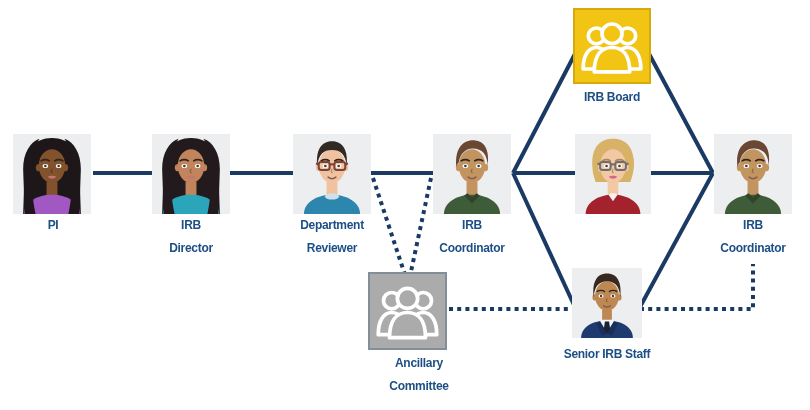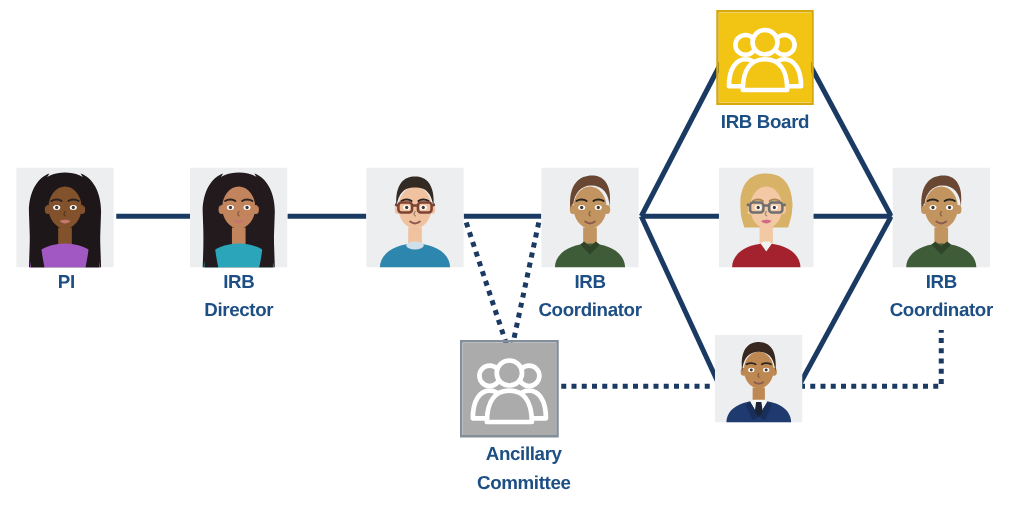--- a/index.html
+++ b/index.html
@@ -15,21 +15,21 @@
   .abg{fill:#edeeef;}
   .brow{fill:none;stroke:#2b2420;stroke-width:2;stroke-linecap:round;}
   .eyew{fill:#ffffff;}
   .iris{fill:#413a33;}
   .nose{fill:none;stroke:rgba(0,0,0,.28);stroke-width:1.6;stroke-linecap:round;}
   .lips{fill:#c4766f;}
   .mouthline{fill:none;stroke:#8c5a50;stroke-width:2;stroke-linecap:round;}
   .glasses{fill:none;stroke-width:2.6;}
   .grp{stroke:#ffffff;stroke-width:5;stroke-linejoin:round;}
   .nlabel{position:absolute;width:150px;text-align:center;
-          font-weight:700;font-size:15px;line-height:23px;letter-spacing:-0.3px;
+          font-weight:700;font-size:12px;line-height:23px;letter-spacing:-0.3px;
           color:#1d4f85;white-space:pre-line;}
 </style>
 </head>
 <body>
 
 <div class="canvas">
   <svg id="edges" xmlns="http://www.w3.org/2000/svg">
       <polyline points="93,173 152,173" class="edge solid" stroke="#1a3a63"></polyline>
       <polyline points="230,173 293,173" class="edge solid" stroke="#1a3a63"></polyline>
       <polyline points="371,173 433,173" class="edge solid" stroke="#1a3a63"></polyline>
@@ -113,20 +113,22 @@
         <rect x="33" y="35" width="14" height="10" rx="3"></rect>
           <rect x="53" y="35" width="14" height="10" rx="3"></rect>
         <path d="M47,38 L53,38"></path>
           <path d="M33,38 L29.5,37"></path>
           <path d="M67,38 L70.5,37"></path>
       </g>
       <path class="nose" d="M50,44 C48.7,46.5 48.7,47.6 50.3,48.2"></path>
       <path class="mouthline" d="M45,54 C48,56.3 52,56.3 55,54"></path>
     </svg>
   </div>
+  <div class="nlabel" style="left:257px;top:214px">Department
+Reviewer</div>
 
   <div class="node avatar" style="left:433px;top:134px">
     <svg viewBox="0 0 100 100" preserveAspectRatio="none">
       <rect class="abg" width="100" height="100"></rect>
       <rect x="43" y="60" width="14" height="18" fill="#c2945f"></rect>
       <path d="M14,100 C14,86 30,76 50,76 C70,76 86,86 86,100 Z" fill="#3f5c38"></path>
       <path d="M40,77 L50,87 L60,77 L56,74 L50,79 L44,74 Z" fill="#2f4429"></path>
       <ellipse cx="32.5" cy="42" rx="3.2" ry="4.5" fill="#c2945f"></ellipse>
       <ellipse cx="67.5" cy="42" rx="3.2" ry="4.5" fill="#c2945f"></ellipse>
       <ellipse cx="50" cy="40" rx="17" ry="21" fill="#c2945f"></ellipse>
@@ -244,13 +246,14 @@
       <path class="brow" d="M36,33.5 C39,31.5 44,31.5 46.5,33.5"></path>
         <path class="brow" d="M53.5,33.5 C56,31.5 61,31.5 64,33.5"></path>
       <ellipse class="eyew" cx="41.5" cy="40" rx="3.6" ry="2.5"></ellipse>
         <circle class="iris" cx="41.5" cy="40" r="1.7" fill="#4a5a3a"></circle>
       <ellipse class="eyew" cx="58.5" cy="40" rx="3.6" ry="2.5"></ellipse>
         <circle class="iris" cx="58.5" cy="40" r="1.7" fill="#4a5a3a"></circle>
       <path class="nose" d="M50,44 C48.7,46.5 48.7,47.6 50.3,48.2"></path>
       <path class="mouthline" d="M45,54 C48,56 52,56 55,54"></path>
     </svg>
   </div>
+  <div class="nlabel" style="left:532px;top:343px">Senior IRB Staff</div>
 </div>
 
 </body></html>

